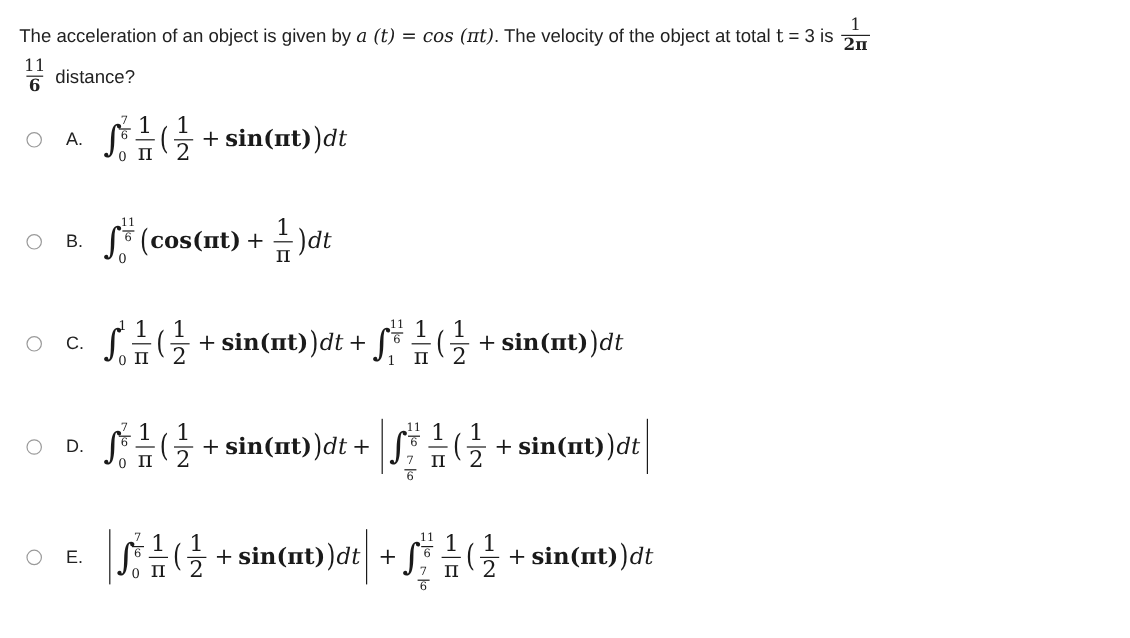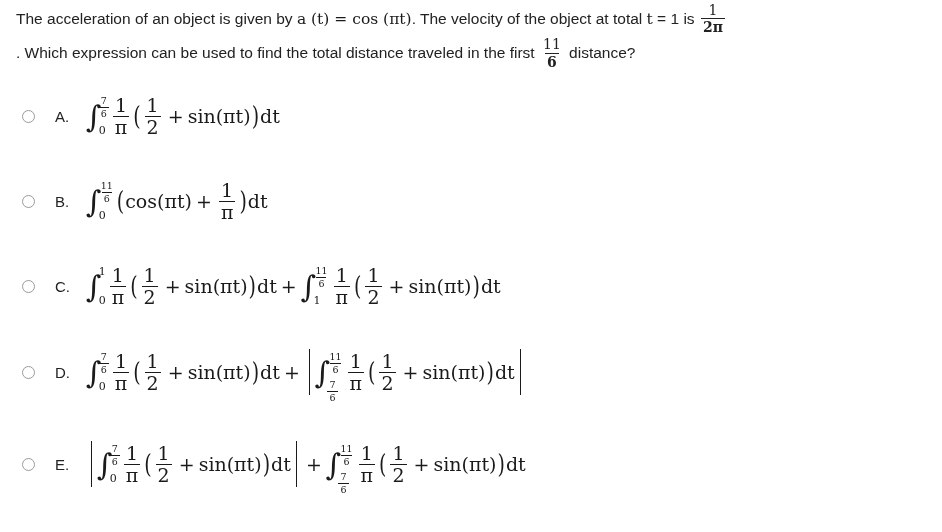--- a/index.html
+++ b/index.html
@@ -13,39 +13,39 @@
     position: relative;
     font-family: "Liberation Sans", sans-serif;
     color: #222222;
     overflow: hidden;
   }
 
   
   #stem {
     position: absolute;
     left: 16px;
-    top: 2px;
+    top: 14px;
     width: 916px;
     font-size: 15.5px;
     line-height: 34px;
     color: #222222;
   }
   #stem .txt { white-space: pre-wrap; }
 
   
   .math {
     font-family: "DejaVu Serif", "Liberation Serif", serif;
     color: #1a1a1a;
     display: inline-flex;
     align-items: center;
     white-space: nowrap;
     line-height: 1;
   }
-  .math .it { }
-  .math .rm { font-style: normal; }
+  .math .it { font-style: italic; }
+  .math .rm { font-style: normal; font-weight: bold; }
   .op { padding: 0 4px; }
   .paren {
     font-style: normal;
     transform: scaleY(1.35);
     display: inline-block;
     padding: 0 1px;
   }
 
   
   .frac {
@@ -150,25 +150,25 @@
     display: flex;
     align-items: center;
   }
 </style>
 </head>
 <body>
 
 <div id="stem">
   <span class="txt">The acceleration of an object is given by </span><span class="math">
       <span class="it">a (t) = cos (πt)</span>
-    </span><span class="txt">. The velocity of the object at total </span><span class="math it">t</span><span class="txt"> = 1 is </span><span class="ifrac">
+    </span><span class="txt">. The velocity of the object at total </span><span class="math it">t</span><span class="txt"> = 3 is </span><span class="ifrac">
       <span class="num">1</span>
       <span class="den">2π</span>
   </span><br>
-  <span class="txt">. Which expression can be used to find the total distance traveled in the first </span><span class="ifrac">
+  <span class="ifrac">
       <span class="num">11</span>
       <span class="den">6</span>
   </span><span class="txt"> distance?</span>
 </div>
 
 <div id="choices-root">
     <div class="choice" style="top: 96px;">
       <span class="radio"></span>
       <span class="letter">A.</span>
       <span class="expr math">

